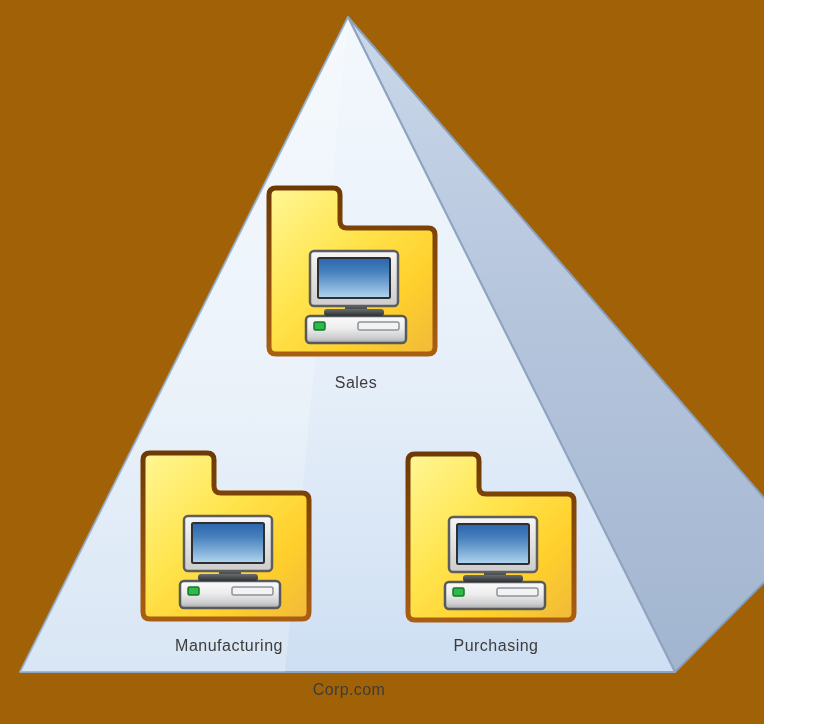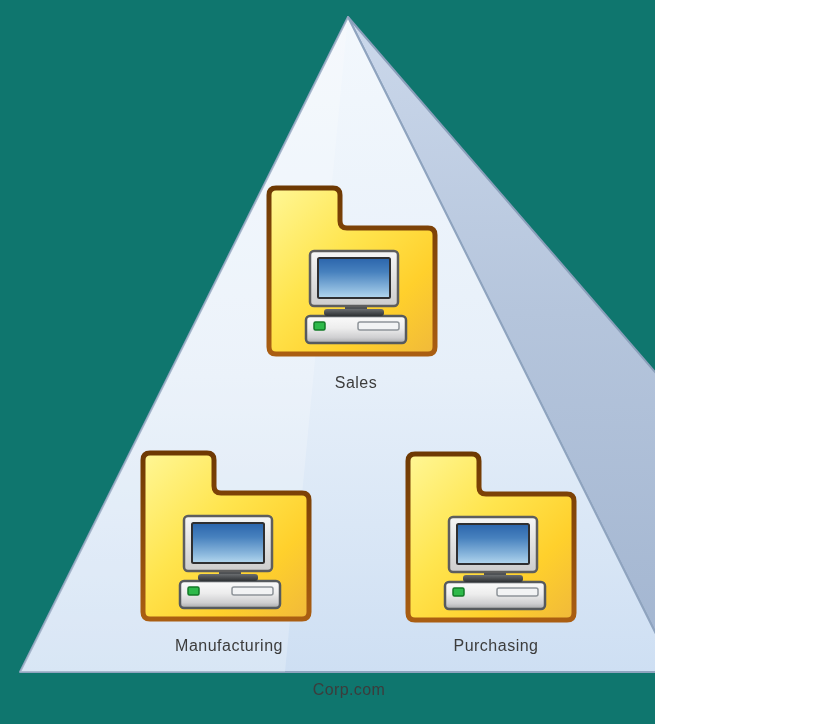--- a/index.html
+++ b/index.html
@@ -4,23 +4,23 @@
 <title>Diagram</title>
 <style>
   html, body {
     margin: 0;
     padding: 0;
     background: #FFFFFF;
     font-family: "Liberation Sans", sans-serif;
   }
   .stage {
     position: relative;
-    width: 655px;
+    width: 764px;
     height: 724px;
-    background: #0f766e;
+    background: #a16207;
     overflow: hidden;
   }
   svg { display: block; }
   .node-label {
     font-family: "Liberation Sans", sans-serif;
     font-size: 16px;
     letter-spacing: 0.5px;
     fill: #3C3C3C;
   }
   .base-label {

